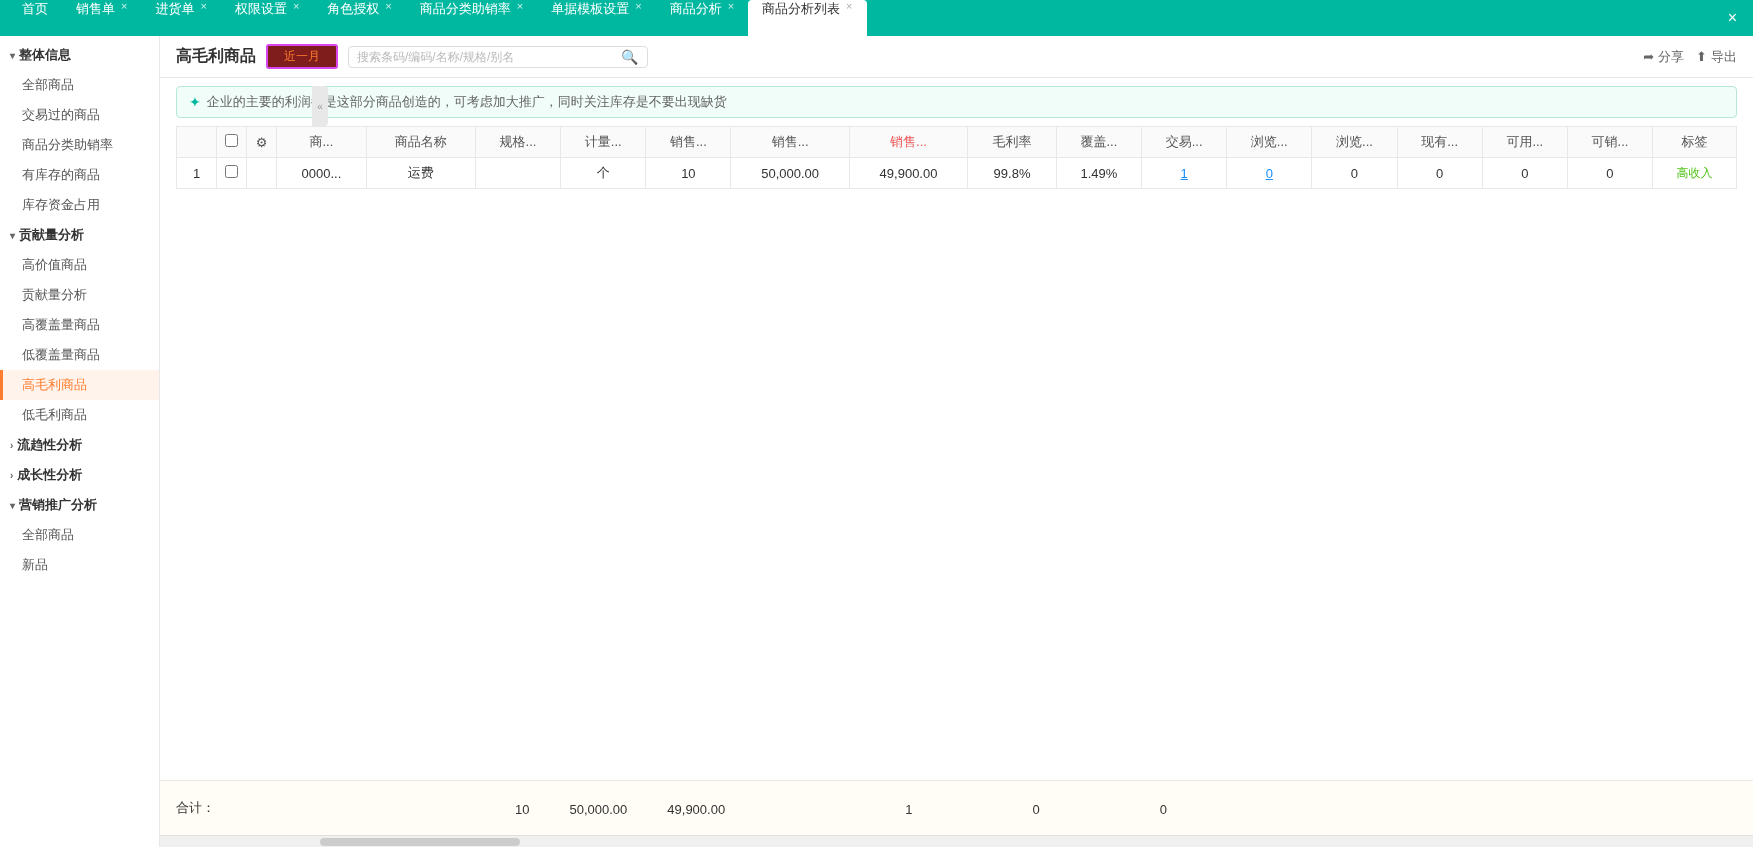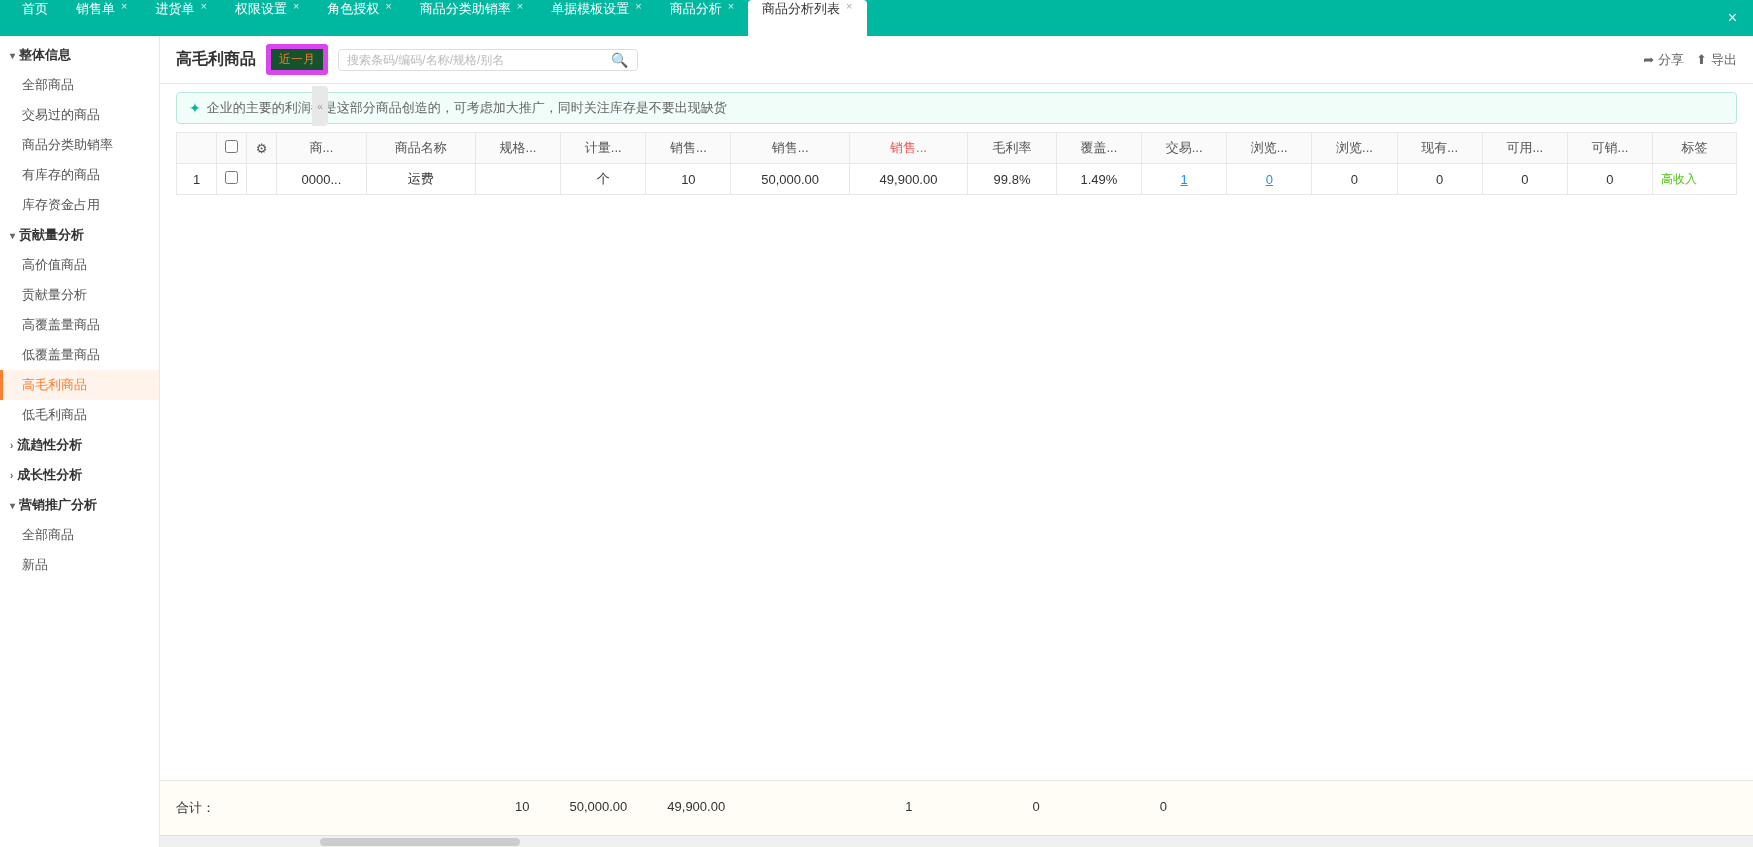--- a/index.html
+++ b/index.html
@@ -108,25 +108,25 @@
       gap: 10px;
       background: #fff;
     }
     .content-title {
       font-size: 16px;
       font-weight: bold;
       color: #333;
       white-space: nowrap;
     }
     .btn-period {
-      background: #14532d;
+      background: #7f1d1d;
       color: #ff7d2e;
-      border: 5px solid #d946ef;
+      border: 2px solid #d946ef;
       border-radius: 3px;
-      padding: 2px 8px;
+      padding: 2px 16px;
       cursor: pointer;
       font-size: 12px;
     }
     .search-box {
       display: flex;
       align-items: center;
       border: 1px solid #ddd;
       border-radius: 4px;
       padding: 2px 8px;
       gap: 4px;
@@ -223,26 +223,26 @@
     }
 
     .col-num { width: 40px; }
     .col-check { width: 30px; }
     .col-setting { width: 30px; }
 
     .tag-high-income {
       color: #52c41a;
       font-size: 12px;
     }
-    .tag-cell { text-align: left; padding-right: 8px; }
+    .tag-cell { text-align: center; padding-right: 8px; }
 
     
     .footer-bar {
       display: flex;
-      align-items: flex-start;
+      align-items: flex-end;
       border-top: 1px solid #e8e8e8;
       background: #fffdf5;
       padding: 18px 16px;
       font-size: 12px;
       color: #333;
       min-height: 36px;
     }
 
     
     .bottom-scroll {

